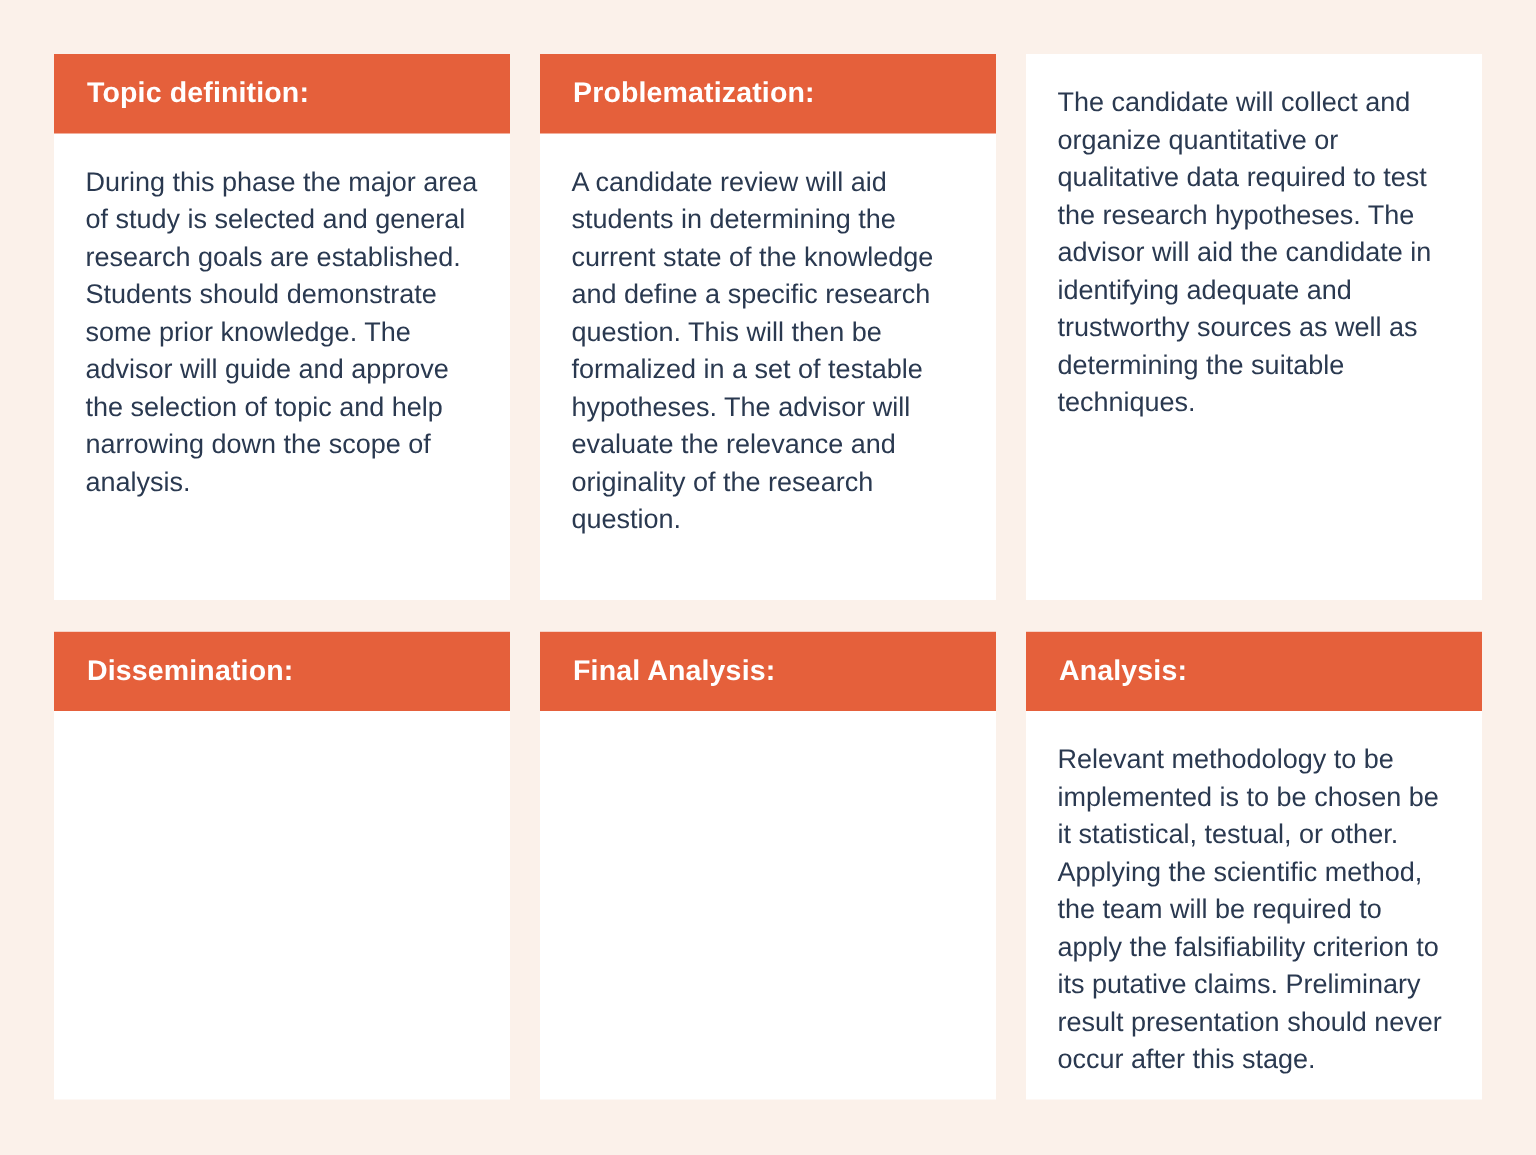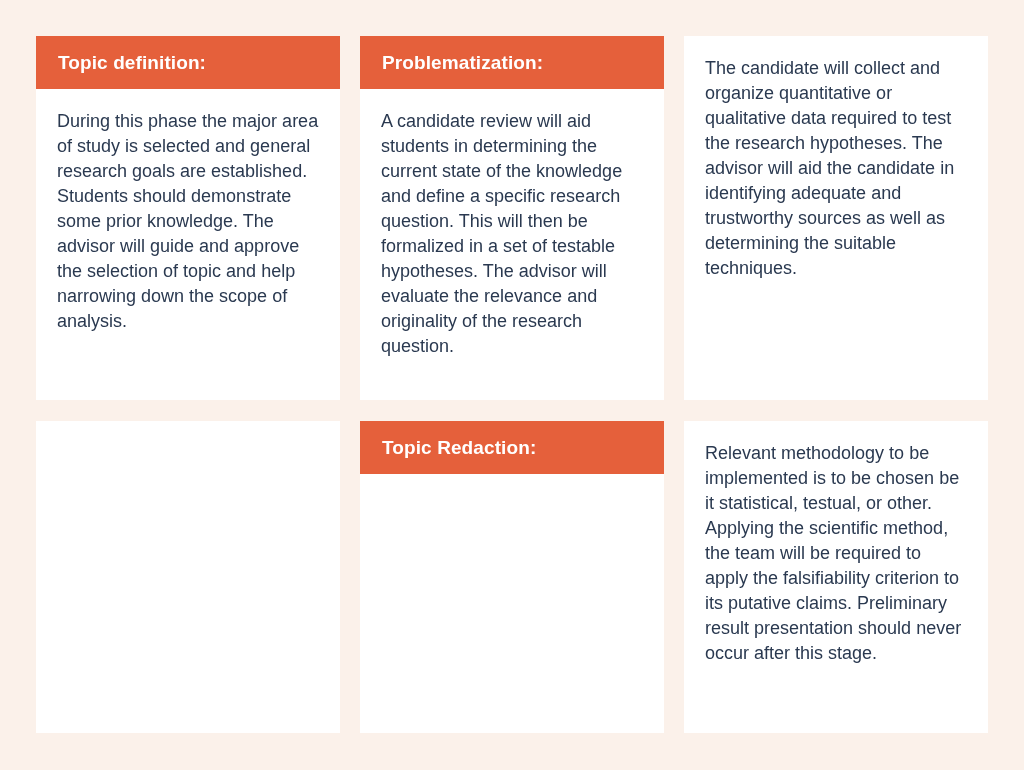--- a/index.html
+++ b/index.html
@@ -71,26 +71,32 @@
         <span class="card-title">Problematization:</span>
       </div>
       <div class="card-body">A candidate review will aid students in determining the current state of the knowledge and define a specific research question. This will then be formalized in a set of testable hypotheses. The advisor will evaluate the relevance and originality of the research question.</div>
     </div>
 
     <div class="card">
       <div class="card-body">The candidate will collect and organize quantitative or qualitative data required to test the research hypotheses. The advisor will aid the candidate in identifying adequate and trustworthy sources as well as determining the suitable techniques.</div>
     </div>
 
     <div class="card">
+      <div class="card-header">
+        <span class="card-title">Dissemination:</span>
+      </div>
     </div>
 
     <div class="card">
       <div class="card-header">
-        <span class="card-title">Topic Redaction:</span>
+        <span class="card-title">Final Analysis:</span>
       </div>
     </div>
 
     <div class="card">
+      <div class="card-header">
+        <span class="card-title">Analysis:</span>
+      </div>
       <div class="card-body">Relevant methodology to be implemented is to be chosen be it statistical, testual, or other. Applying the scientific method, the team will be required to apply the falsifiability criterion to its putative claims. Preliminary result presentation should never occur after this stage.</div>
     </div>
 
   </div>
 </div>
 
 </body></html>

